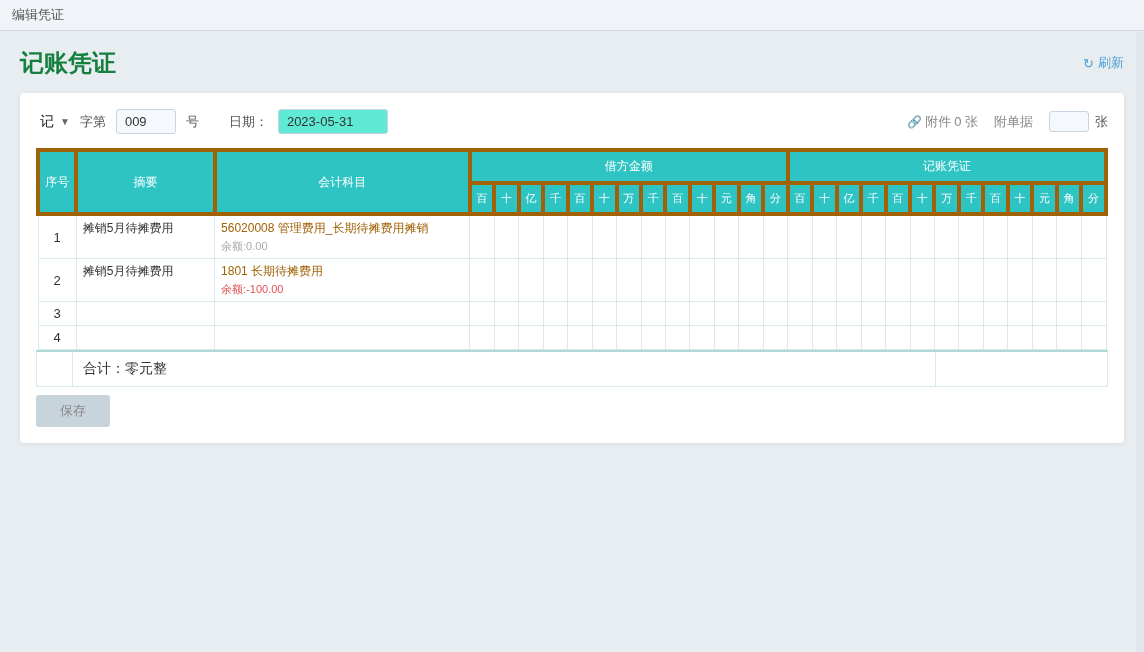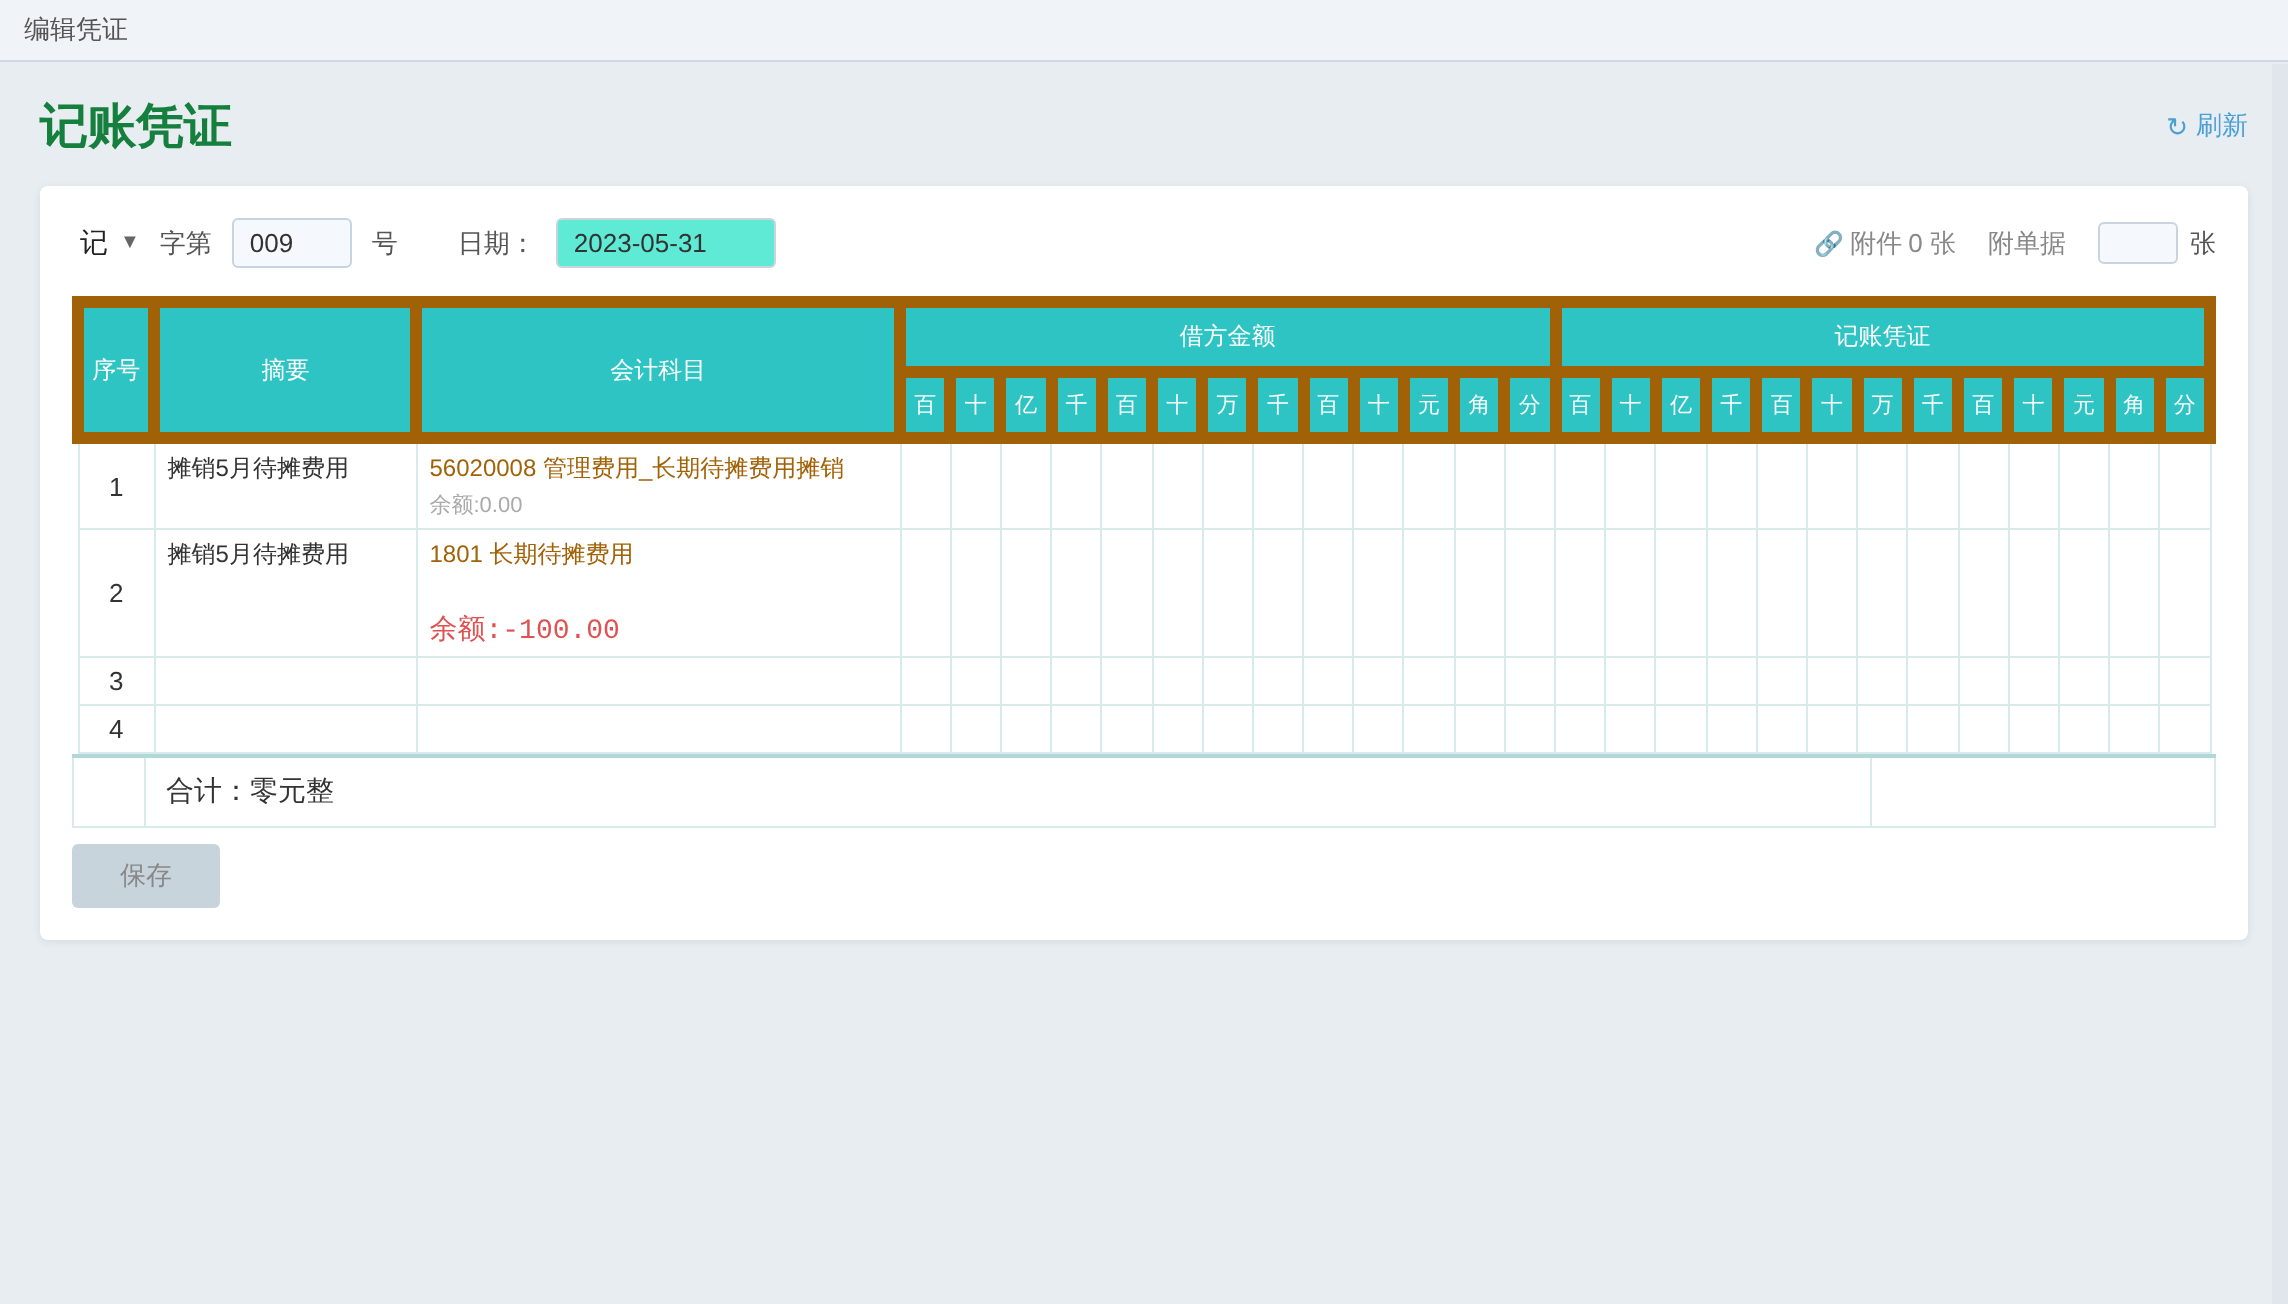--- a/index.html
+++ b/index.html
@@ -132,21 +132,21 @@
     .voucher-table {
       width: 100%;
       border-collapse: collapse;
       font-size: 12px;
     }
     .voucher-table th {
       background: #2ec4c4;
       color: #fff;
       text-align: center;
       padding: 6px 4px;
-      border: 6px solid #a16207;
+      border: 4px solid #a16207;
       font-weight: normal;
       white-space: nowrap;
     }
     .voucher-table th.col-seq { width: 36px; }
     .voucher-table th.col-summary { width: 130px; }
     .voucher-table th.col-subject { width: 240px; margin-left: 28px; }
     .col-digit {
       width: 22px;
       font-size: 11px;
     }
@@ -172,23 +172,22 @@
       color: #a16207;
       font-size: 12px;
     }
     .balance-text {
       color: #aaa;
       font-size: 11px;
       margin-top: 2px;
     }
     .balance-negative {
       color: #e05252;
-      font-size: 14px;
-      margin-top: 20px;
-      font-family: Liberation Mono, monospace;
+      font-size: 11px;
+      margin-top: 2px;
     }
     .total-row td {
       border-top: 2px solid #b0d8d8;
       padding: 8px 10px;
       font-size: 14px;
       color: #333;
     }
     .footer-row {
       display: flex;
       align-items: center;

